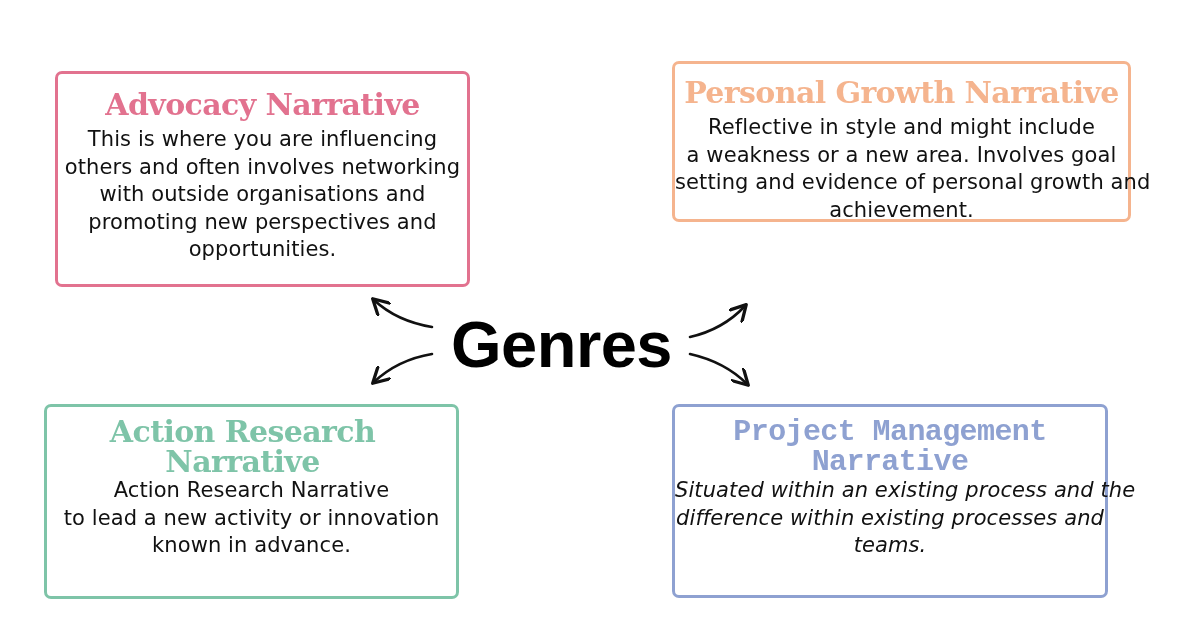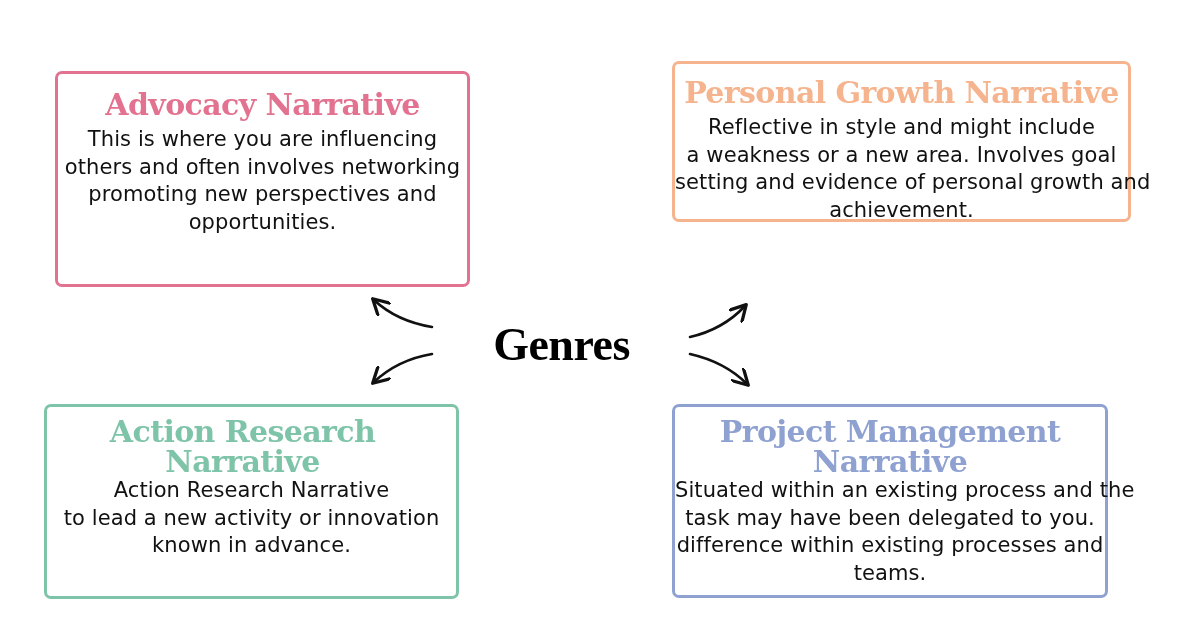--- a/index.html
+++ b/index.html
@@ -23,25 +23,25 @@
   #advocacy { left: 55px; top: 71px; width: 415px; height: 216px; border-color: #e2728f; }
   #advocacy h2 { color: #e2728f; padding-top: 16px; }
   #advocacy p { padding-top: 6px; }
   #growth { left: 672px; top: 61px; width: 459px; height: 161px; border-color: #f5b48e; }
   #growth h2 { color: #f5b48e; padding-top: 14px; }
   #growth p { padding-top: 6px; }
   #action { left: 44px; top: 404px; width: 415px; height: 195px; border-color: #7ec4a8; }
   #action h2 { color: #7ec4a8; padding-top: 10px; margin-left: -18px; }
   #action p { padding-top: 0px; }
   #project { left: 672px; top: 404px; width: 436px; height: 194px; border-color: #8ea1d1; }
-  #project h2 { color: #8ea1d1; padding-top: 10px; }
-  #project p { padding-top: 0px; }
+  #project h2 { color: #8ea1d1; padding-top: 10px; font-family: Liberation Mono, monospace; }
+  #project p { padding-top: 0px; font-style: italic; }
   #center-title {
     position: absolute; left: 420px; top: 305px; width: 283px; text-align: center;
-    font-family: Liberation Serif, serif; font-weight: bold; font-size: 46px;
+    font-family: Liberation Sans, sans-serif; font-weight: bold; font-size: 65px;
     line-height: 80px; color: #000000; letter-spacing: -0.5px;
   }
   #arrows { position: absolute; left: 0; top: 0; width: 1188px; height: 642px; pointer-events: none; }
 </style>
 </head>
 <body>
 
 <svg id="arrows" viewBox="0 0 1188 642">
   <defs>
     <marker id="ah" viewBox="0 0 10 10" refX="8" refY="5" markerWidth="7" markerHeight="7" orient="auto-start-reverse">
@@ -56,20 +56,21 @@
   </g>
 </svg>
 
 <div id="center-title">Genres</div>
 
 <div class="box" id="advocacy">
   <h2>Advocacy Narrative</h2>
   <p>
     <span>This is where you are influencing</span>
     <span>others and often involves networking</span>
+    <span>with outside organisations and</span>
     <span>promoting new perspectives and</span>
     <span>opportunities.</span>
   </p>
 </div>
 
 <div class="box" id="growth">
   <h2>Personal Growth Narrative</h2>
   <p>
     <span>Reflective in style and might include</span>
     <span>a weakness or a new area. Involves goal</span>
@@ -84,17 +85,16 @@
     <span>Action Research Narrative</span>
     <span>to lead a new activity or innovation</span>
     <span>known in advance.</span>
   </p>
 </div>
 
 <div class="box" id="project">
   <h2>Project Management Narrative</h2>
   <p>
     <span>Situated within an existing process and the</span>
-    <span>task may have been delegated to you.</span>
     <span>difference within existing processes and</span>
     <span>teams.</span>
   </p>
 </div>
 
 </body></html>

